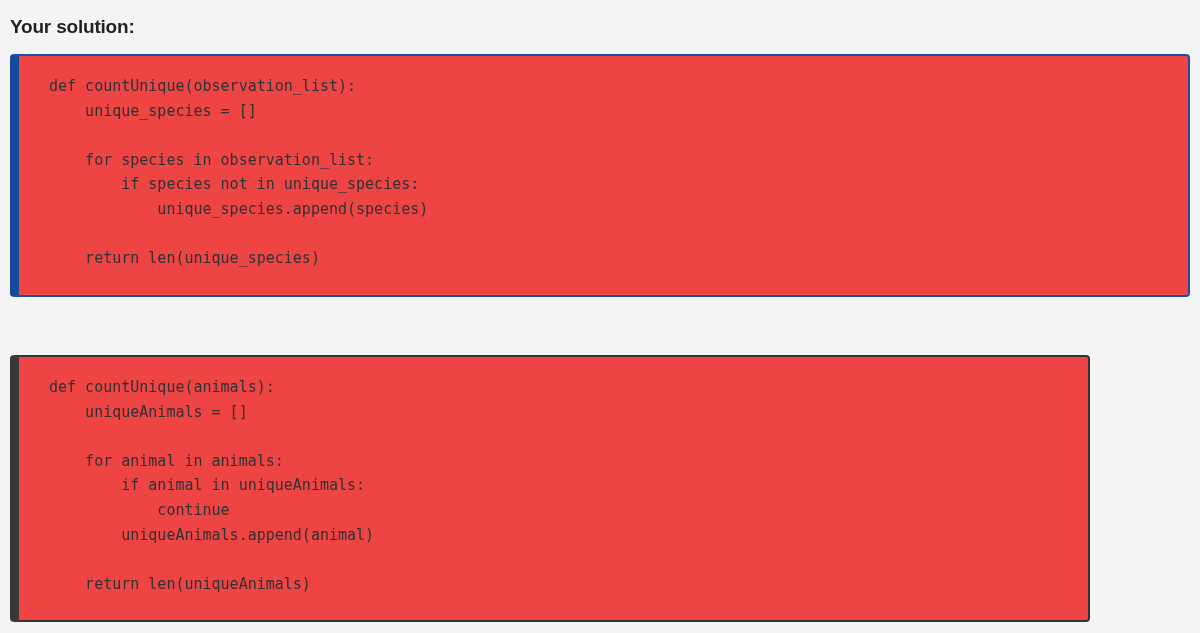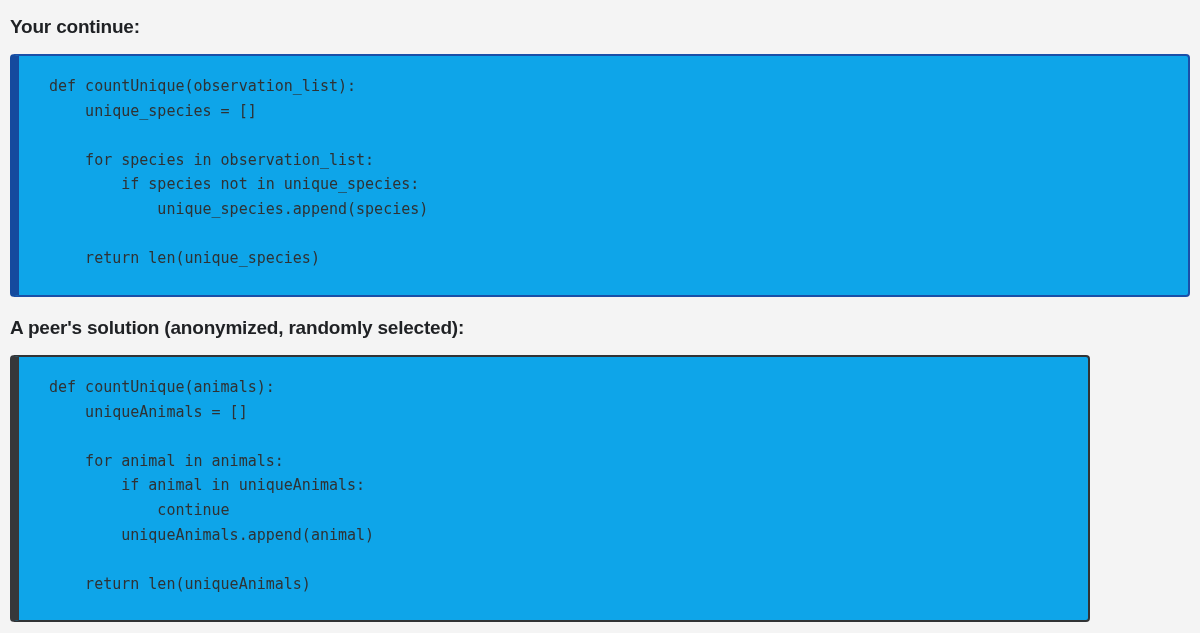--- a/index.html
+++ b/index.html
@@ -40,21 +40,21 @@
     top: 17px;
   }
   .heading-two {
     position: absolute;
     left: 10px;
     top: 318px;
   }
   .code-card {
     position: absolute;
     box-sizing: border-box;
-    background: #0ea5e9;
+    background: #ef4444;
     border-radius: 4px;
     overflow: hidden;
   }
   .code-card-own {
     left: 10px;
     top: 54px;
     width: 1180px;
     height: 243px;
     border: 2px solid #1a4fa8;
     border-left: 9px solid #154a9e;
@@ -84,29 +84,28 @@
     display: block;
     min-height: 24.6px;
     white-space: pre;
   }
 </style>
 </head>
 <body>
 
 <div class="page">
 
-  <h2 class="section-heading heading-one">Your continue:</h2>
+  <h2 class="section-heading heading-one">Your solution:</h2>
 
   <div class="code-card code-card-own">
     <div class="code-inner">
       <pre class="code-block"><span class="code-line">def countUnique(observation_list):</span><span class="code-line">    unique_species = []</span><span class="code-line"></span><span class="code-line">    for species in observation_list:</span><span class="code-line">        if species not in unique_species:</span><span class="code-line">            unique_species.append(species)</span><span class="code-line"></span><span class="code-line">    return len(unique_species)</span></pre>
     </div>
   </div>
 
-  <h2 class="section-heading heading-two">A peer's solution (anonymized, randomly selected):</h2>
 
   <div class="code-card code-card-peer">
     <div class="code-inner">
       <pre class="code-block"><span class="code-line">def countUnique(animals):</span><span class="code-line">    uniqueAnimals = []</span><span class="code-line"></span><span class="code-line">    for animal in animals:</span><span class="code-line">        if animal in uniqueAnimals:</span><span class="code-line">            continue</span><span class="code-line">        uniqueAnimals.append(animal)</span><span class="code-line"></span><span class="code-line">    return len(uniqueAnimals)</span></pre>
     </div>
   </div>
 
 </div>
 
 </body></html>

